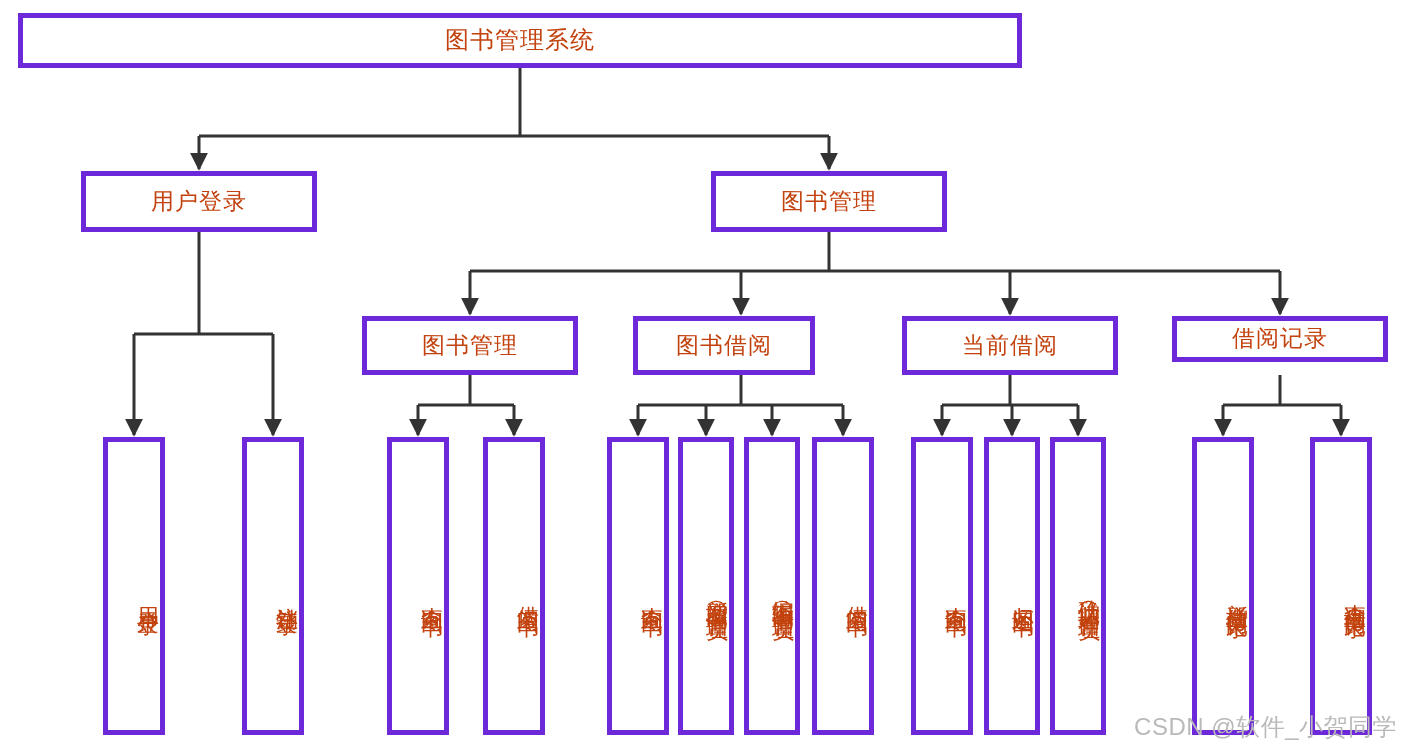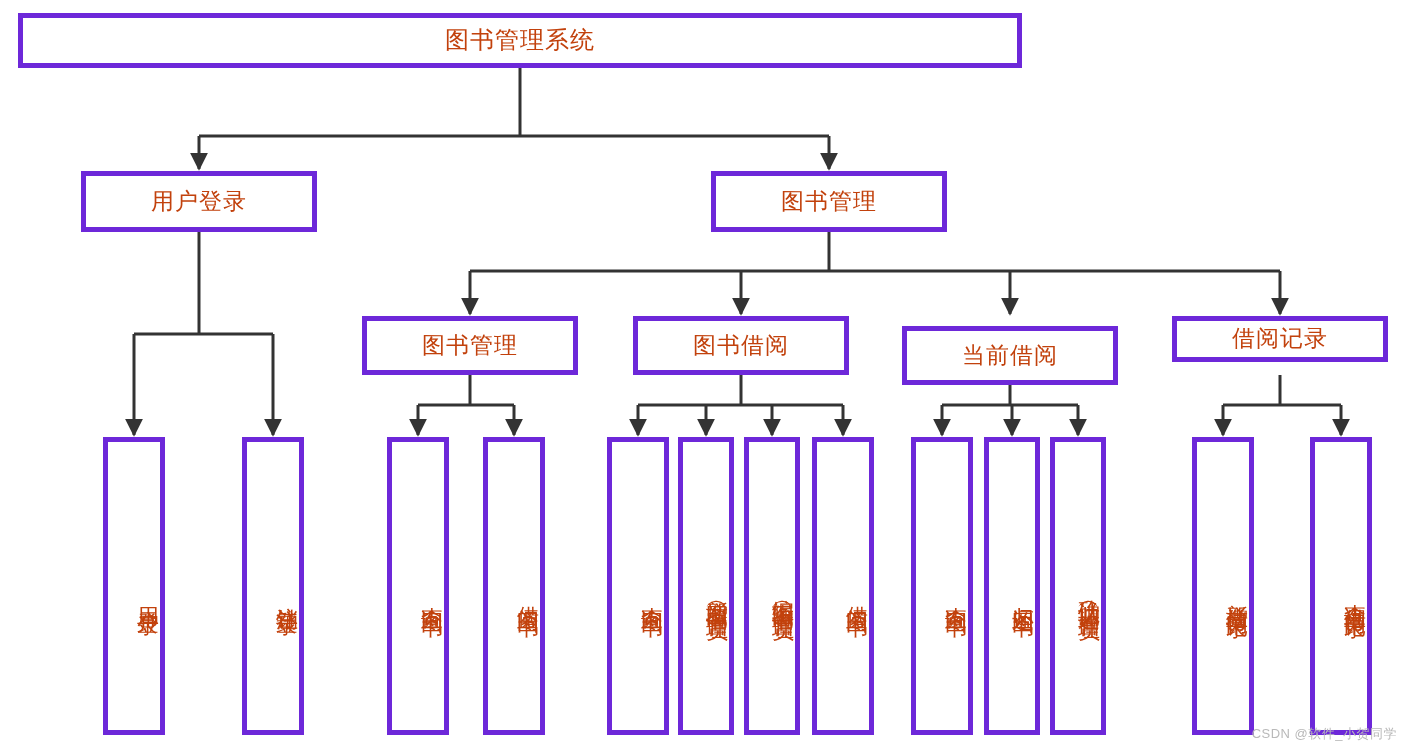--- a/index.html
+++ b/index.html
@@ -55,21 +55,21 @@
     line-height: 1.05;
   }
   .node .lbl {
     display: block;
     white-space: pre-line;
   }
   .watermark {
     position: absolute;
     right: 8px;
     bottom: 4px;
-    font-size: 13px;
+    font-size: 24px;
     color: #b9b9b9;
     z-index: 5;
     white-space: nowrap;
     letter-spacing: 0.5px;
   }
 </style>
 </head>
 <body>
 
 <div id="canvas">
@@ -124,24 +124,24 @@
   <div class="node horiz" id="n-l2-0" style="left: 81px; top: 171px; width: 236px; height: 61px;">
     <span class="lbl">用户登录</span>
   </div>
   <div class="node horiz" id="n-l2-1" style="left: 711px; top: 171px; width: 236px; height: 61px;">
     <span class="lbl">图书管理</span>
   </div>
 
   <div class="node horiz" id="n-l3-0" style="left: 362px; top: 316px; width: 216px; height: 59px;">
     <span class="lbl">图书管理</span>
   </div>
-  <div class="node horiz" id="n-l3-1" style="left: 633px; top: 316px; width: 216px; height: 59px;">
+  <div class="node horiz" id="n-l3-1" style="left: 633px; top: 316px; width: 182px; height: 59px;">
     <span class="lbl">图书借阅</span>
   </div>
-  <div class="node horiz" id="n-l3-2" style="left: 902px; top: 316px; width: 216px; height: 59px; margin-top: 10px;">
+  <div class="node horiz" id="n-l3-2" style="left: 902px; top: 316px; width: 216px; height: 59px;">
     <span class="lbl">当前借阅</span>
   </div>
   <div class="node horiz" id="n-l3-3" style="left: 1172px; top: 316px; width: 216px; height: 46px;">
     <span class="lbl">借阅记录</span>
   </div>
 
   <div class="node vert" id="n-leaf-0" style="left: 103px; top: 437px; width: 62px; height: 298px;">
     <span class="lbl">用户登录</span>
   </div>
   <div class="node vert" id="n-leaf-1" style="left: 242px; top: 437px; width: 62px; height: 298px;">

